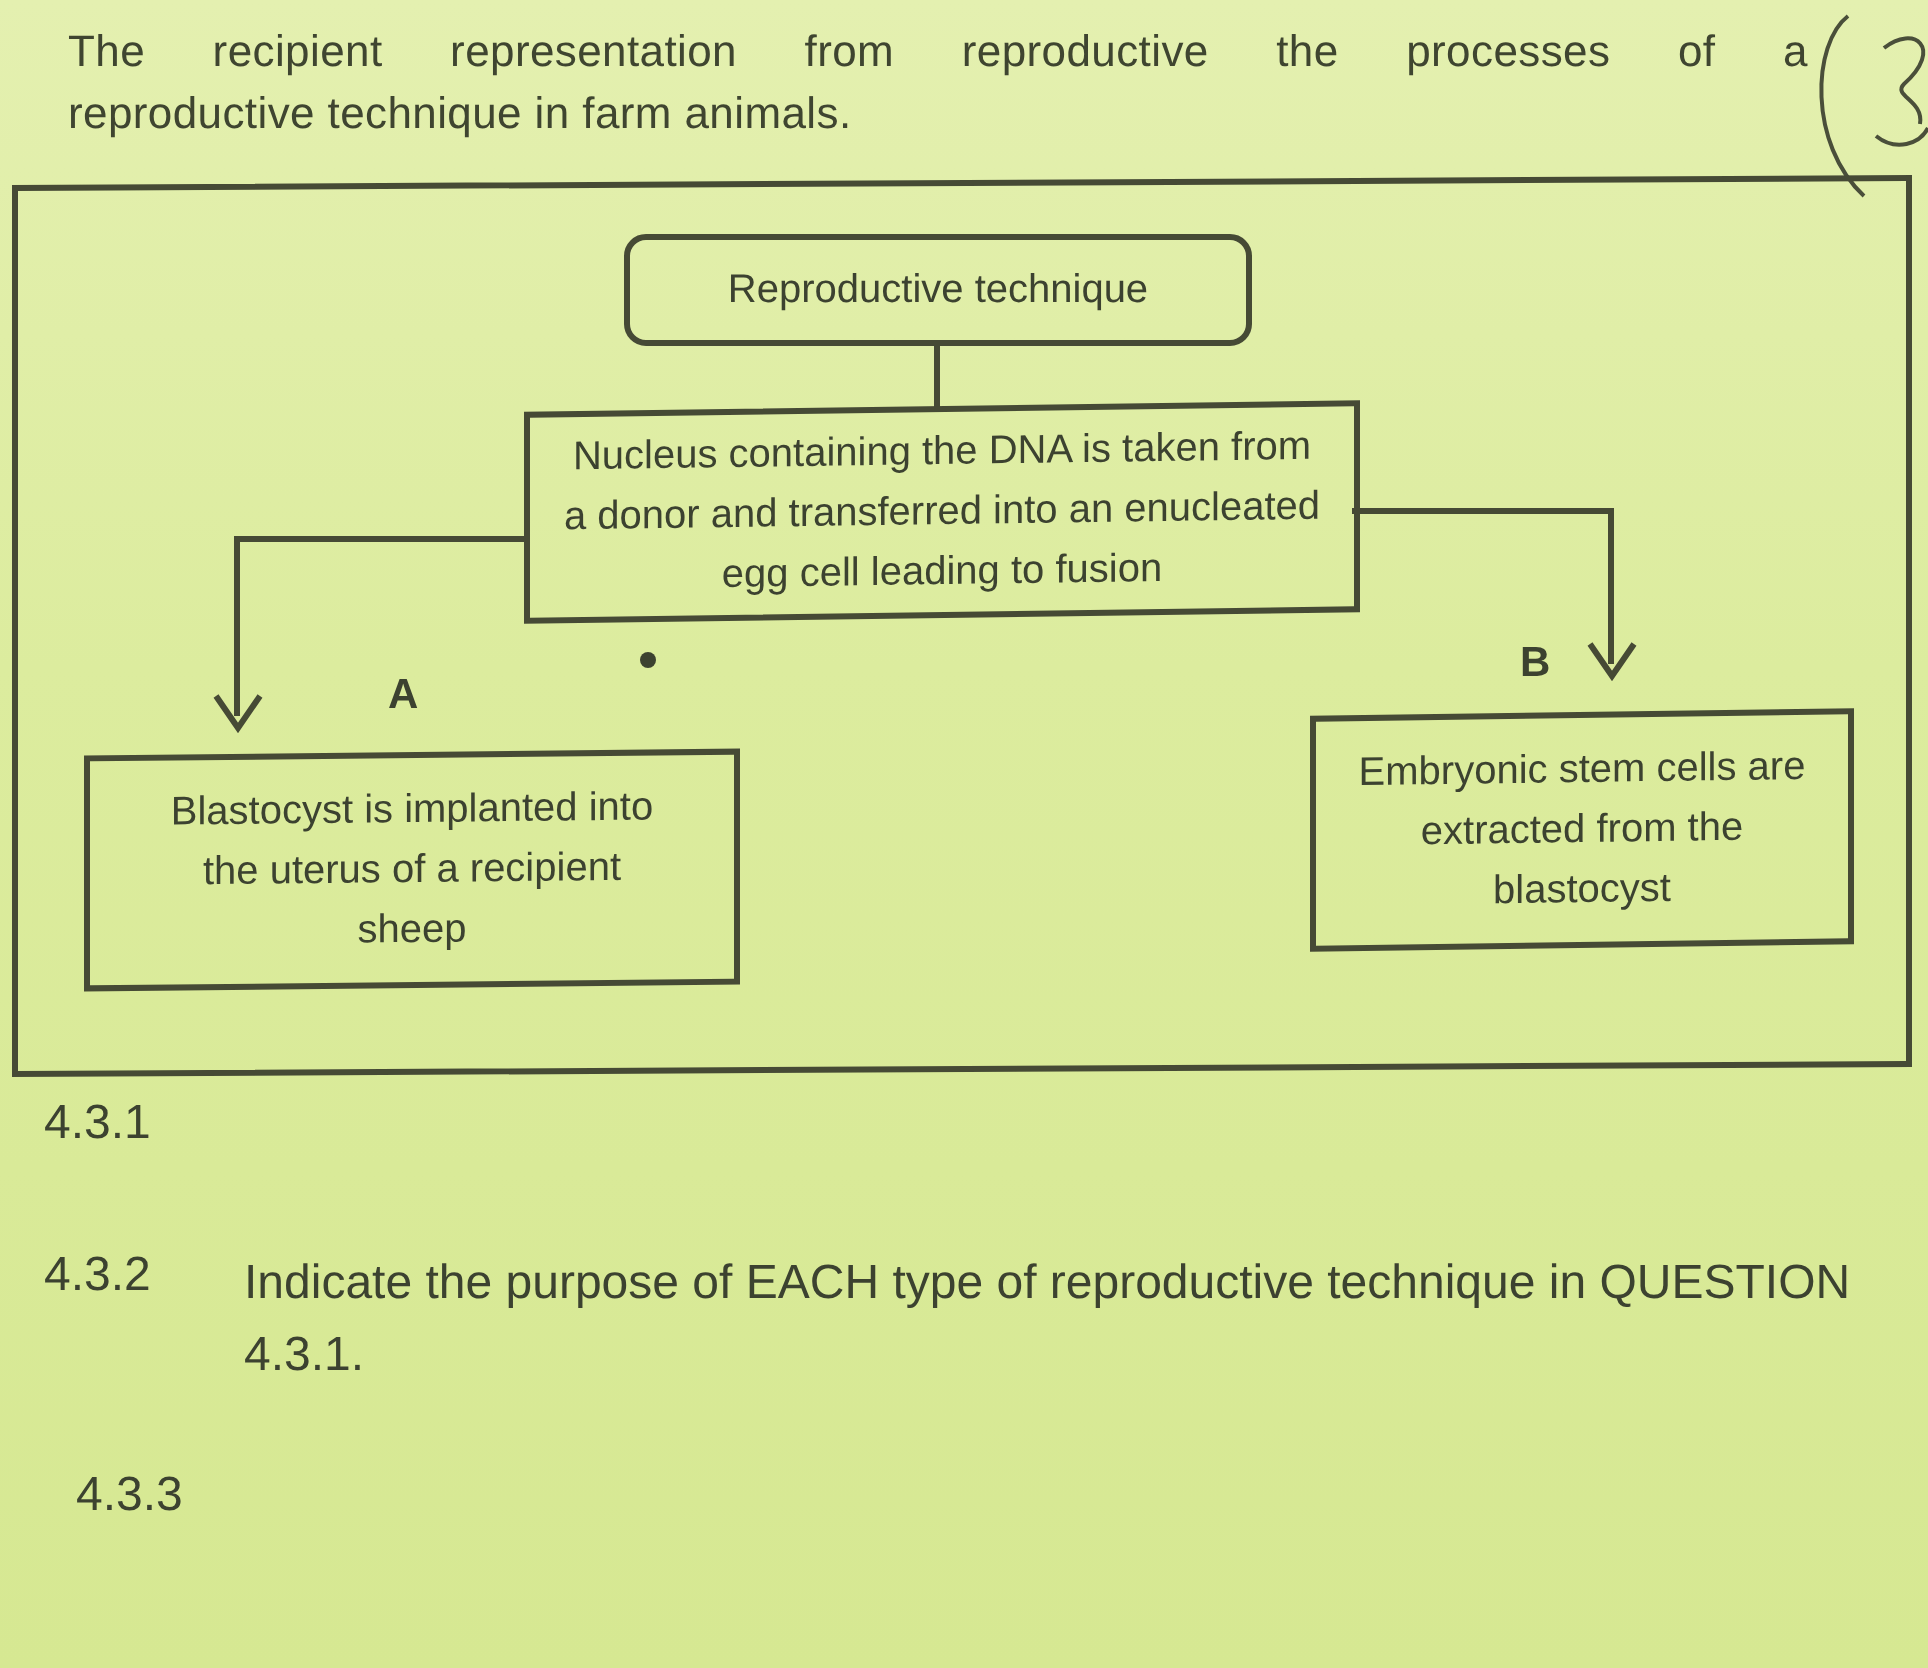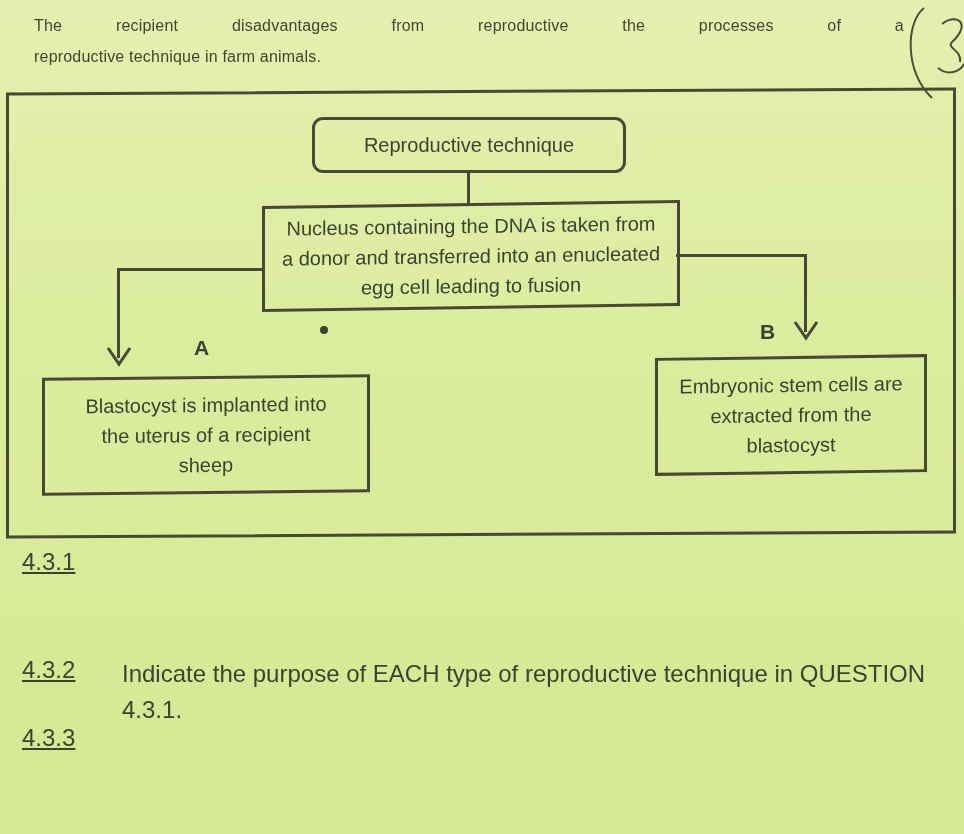--- a/index.html
+++ b/index.html
@@ -4,51 +4,51 @@
 <style>
   html, body { margin:0; padding:0; }
   body {
     width:964px; height:834px; overflow:hidden; position:relative;
     background: linear-gradient(180deg, #e4f0b0 0%, #dcec9e 40%, #d6e892 100%);
     font-family: "Liberation Sans", sans-serif;
     color:#3f4530;
   }
   .intro {
     position:absolute; left:34px; top:10px; width:870px;
-    font-size:16px; line-height:31px; letter-spacing:0.2px;
+    font-size:22px; line-height:31px; letter-spacing:0.2px;
   }
   .intro .l1 { display:flex; justify-content:space-between; }
   .mark {
     position:absolute; left:902px; top:2px; width:80px; height:100px;
   }
   .outer-frame {
     position:absolute; left:6px; top:90px; width:944px; height:440px;
     border:3px solid #464a35; transform:skewY(-0.3deg);
   }
   .box {
     position:absolute; border:3px solid #464a35; background:transparent;
     display:flex; align-items:center; justify-content:center; text-align:center;
     font-size:20px; line-height:30px; color:#3c4230;
   }
   .label-AB { position:absolute; font-weight:bold; font-size:21px; color:#3c4230; }
   .line { position:absolute; background:#464a35; }
   .questions { position:absolute; left:22px; top:540px; width:940px; font-size:24px; color:#3c4230; }
   .q { position:absolute; left:0; display:flex; }
-  .q .num { width:100px;text-decoration:underline; }
+  .q .num { width:100px; }
   .q .txt { width:840px; line-height:36px; }
   .dot { position:absolute; width:8px; height:8px; border-radius:50%; background:#3c4230; }
 </style>
 </head>
 <body>
 
 <div class="intro">
   <div class="l1">
     <span>The</span>
     <span>recipient</span>
-    <span>disadvantages</span>
+    <span>representation</span>
     <span>from</span>
     <span>reproductive</span>
     <span>the</span>
     <span>processes</span>
     <span>of</span>
     <span>a</span>
   </div>
   <div>reproductive technique in farm animals.</div>
 </div>
 
@@ -92,20 +92,20 @@
 </div>
 
 <div class="box" style="left:655px; top:356px; width:266px; height:112px; transform:skewY(-0.8deg);">
   <span style="width:230px;">Embryonic stem cells are extracted from the blastocyst</span>
 </div>
 
 <div class="questions">
   <div class="q" style="top:8px;">
     <span class="num">4.3.1</span>
   </div>
-  <div class="q" style="top:116px;justify-content:center;">
+  <div class="q" style="top:84px;justify-content:center;">
     <span class="num">4.3.2</span>
     <span class="txt">Indicate the purpose of EACH type of reproductive technique in QUESTION 4.3.1.</span>
   </div>
-  <div class="q" style="top:184px;">
+  <div class="q" style="top:194px;margin-left:16px;">
     <span class="num">4.3.3</span>
   </div>
 </div>
 
 </body></html>

